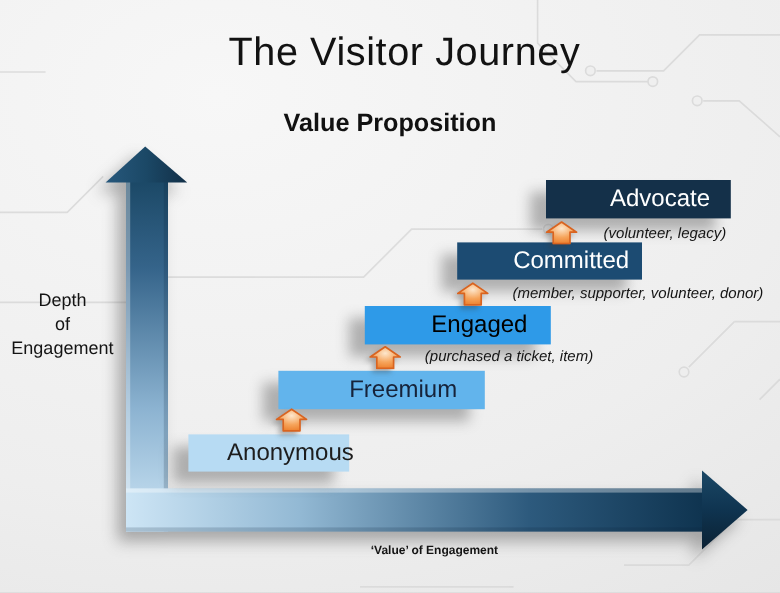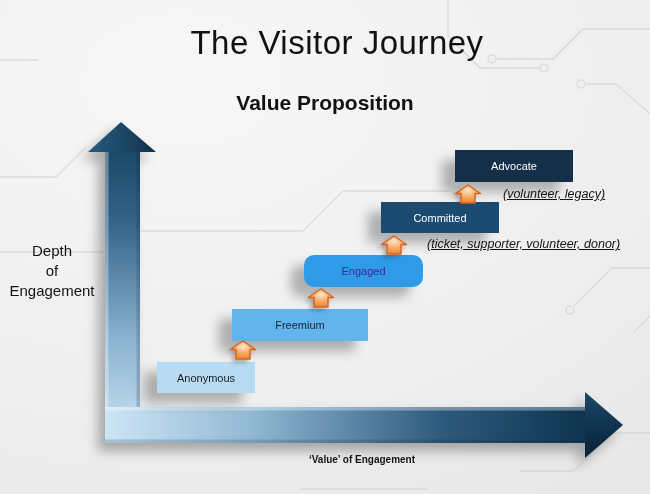--- a/index.html
+++ b/index.html
@@ -29,39 +29,40 @@
     text-align:center;font-size:15px;line-height:20px;color:#141414;
     white-space:pre-line;z-index:3;
   }
   .x-label{
     position:absolute;left:262px;top:454px;width:200px;
     text-align:center;font-size:10px;color:#141414;z-index:3;font-weight:bold;
   }
   .step{
     position:absolute;z-index:2;
     display:flex;align-items:center;justify-content:center;
-    font-size:11px;
+    font-size:20px;
     box-shadow:-13px 10px 11px rgba(95,95,95,0.45);
+    padding-left:36px;
   }
   .s1{left:157px;top:362px;width:98px;height:31px;background:#b7dbf3;color:#1d1d1d;}
   .s2{left:232px;top:309px;width:136px;height:32px;background:#62b4ec;color:#16233a;}
-  .s3{left:304px;top:255px;width:119px;height:32px;background:#2e9ae8;color:#4c1d95;border-radius:10px;}
+  .s3{left:304px;top:255px;width:119px;height:32px;background:#2e9ae8;color:#000000;}
   .s4{left:381px;top:202px;width:118px;height:31px;background:#1c4b72;color:#ffffff;}
   .s5{left:455px;top:150px;width:118px;height:32px;background:#143049;color:#ffffff;}
   .up-arrow{
     position:absolute;width:28px;height:20px;z-index:2;
     filter:drop-shadow(-3px 3px 2px rgba(60,60,60,0.35));
   }
   .a1{left:229px;top:340px;}
   .a2{left:307px;top:288px;}
   .a3{left:380px;top:235px;}
   .a4{left:454px;top:184px;}
   .caption{
     position:absolute;z-index:2;
-    font-size:12.5px;font-style:italic;color:#141414;white-space:nowrap;text-decoration:underline;
+    font-size:12.5px;font-style:italic;color:#141414;white-space:nowrap;
   }
   .c1{left:281px;top:344px;}
   .c2{left:354px;top:290px;}
   .c3{left:427px;top:237px;}
   .c4{left:503px;top:187px;}
 </style>
 </head>
 <body>
 
 <div class="slide">
@@ -163,16 +164,17 @@
   <svg class="up-arrow a2" viewBox="0 0 28 20">
     <path d="M14,1 L26.5,9.5 H21 V19 H7 V9.5 H1.5 Z" fill="url(#gradOrange)" stroke="#d96420" stroke-width="1.4" stroke-linejoin="round"></path>
   </svg>
   <svg class="up-arrow a3" viewBox="0 0 28 20">
     <path d="M14,1 L26.5,9.5 H21 V19 H7 V9.5 H1.5 Z" fill="url(#gradOrange)" stroke="#d96420" stroke-width="1.4" stroke-linejoin="round"></path>
   </svg>
   <svg class="up-arrow a4" viewBox="0 0 28 20">
     <path d="M14,1 L26.5,9.5 H21 V19 H7 V9.5 H1.5 Z" fill="url(#gradOrange)" stroke="#d96420" stroke-width="1.4" stroke-linejoin="round"></path>
   </svg>
 
-  <div class="caption c3">(ticket, supporter, volunteer, donor)</div>
+  <div class="caption c2">(purchased a ticket, item)</div>
+  <div class="caption c3">(member, supporter, volunteer, donor)</div>
   <div class="caption c4">(volunteer, legacy)</div>
 
 </div>
 
 </body></html>

